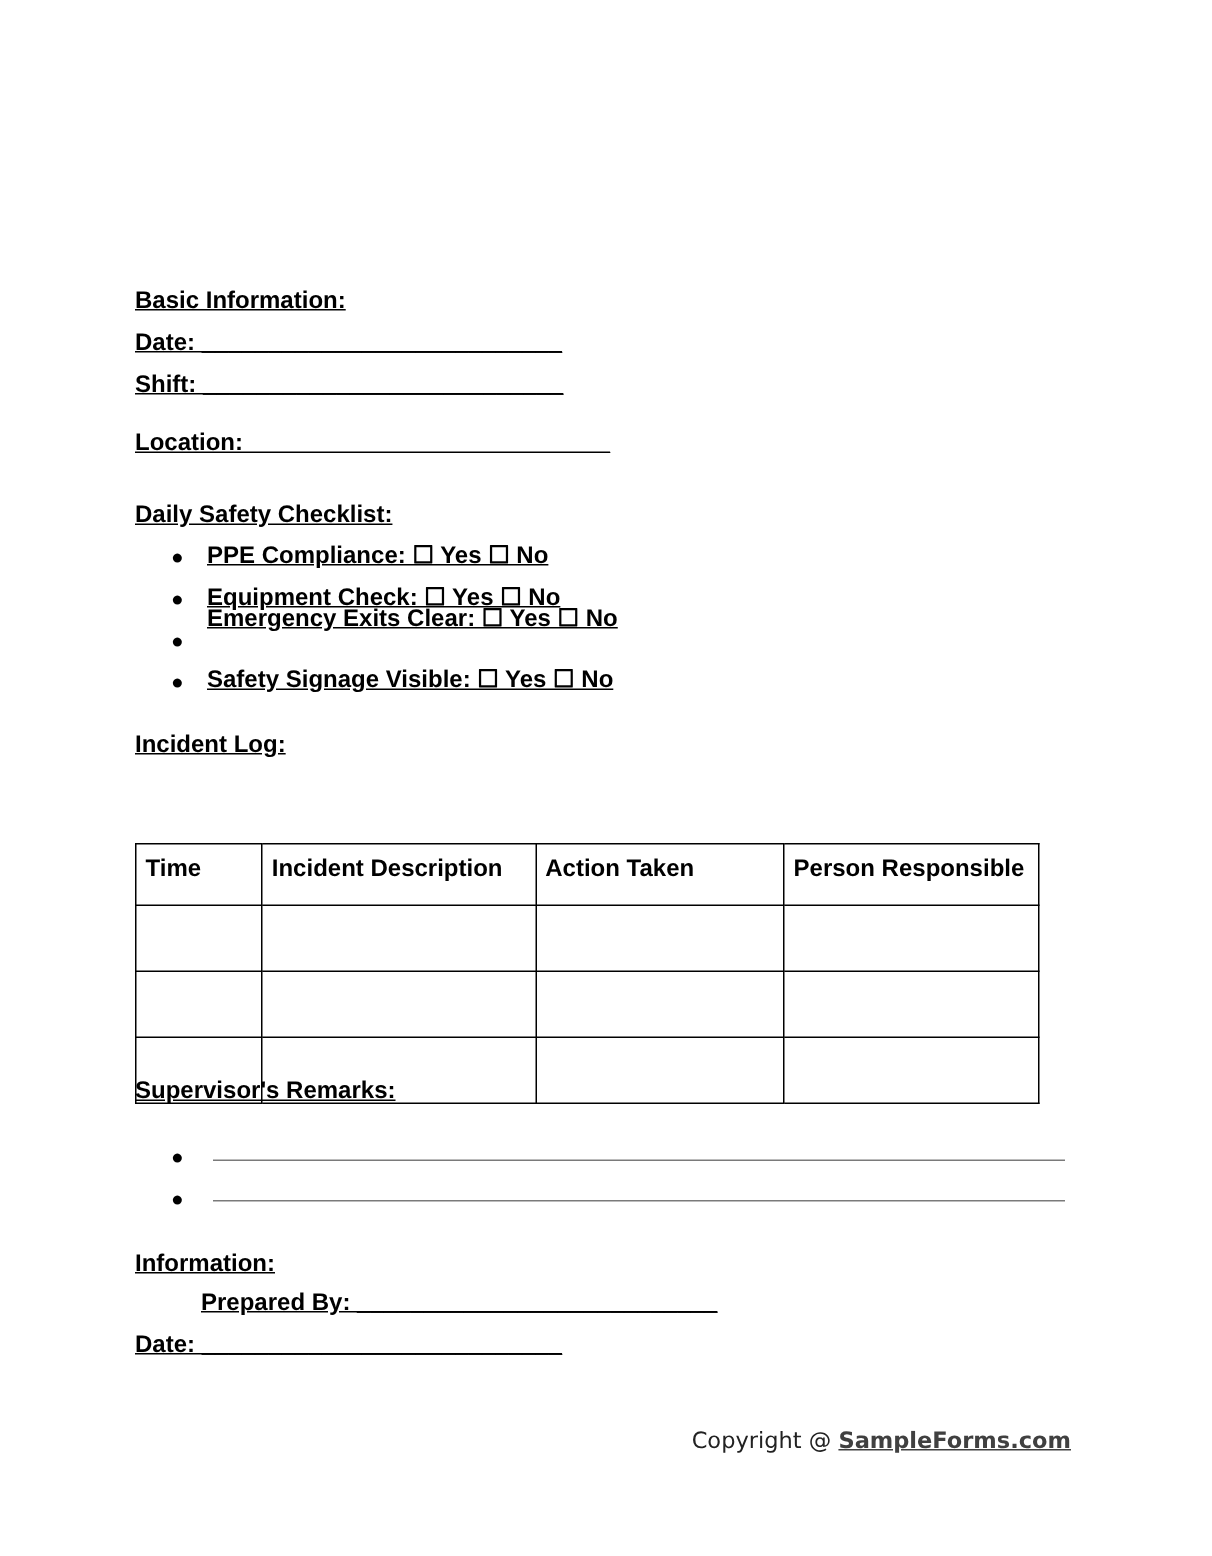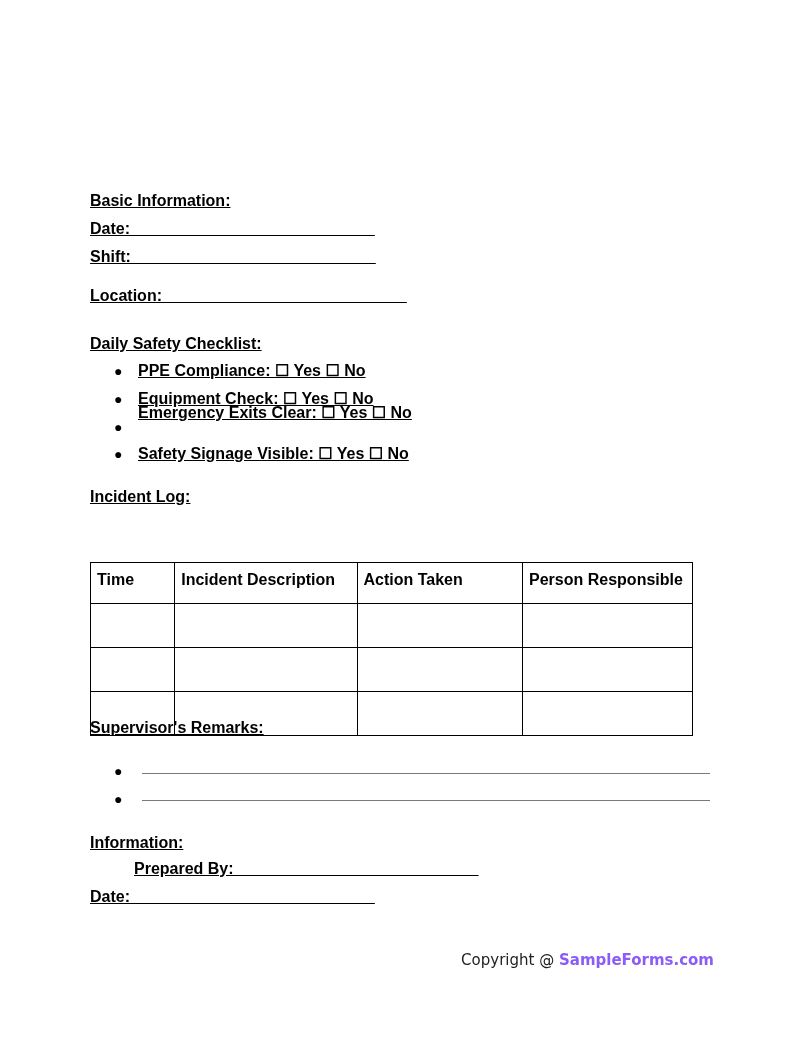--- a/index.html
+++ b/index.html
@@ -11,21 +11,21 @@
     line-height: 58px; padding: 0 1px; letter-spacing: 0px;
   }
   .abs { position: absolute; font-weight: bold; font-size: 16px; line-height: 20px; white-space: nowrap; text-decoration: underline; }
   .bullet { position: absolute; font-size: 14px; line-height: 20px; }
   table.log { position: absolute; left: 90px; top: 530px; border-collapse: collapse; width: 603px; margin-top: 32px; }
   table.log th, table.log td { border: 1.3px solid #000; padding: 0; font-size: 16px; text-align: left; vertical-align: top; }
   table.log th { font-weight: bold; height: 41px; padding: 8px 6px 0 6px; box-sizing: border-box; }
   table.log td { height: 43px; }
   .remark-line { position: absolute; left: 142px; width: 568px; border-top: 1px solid #7a7a7a; }
   .footer { position: absolute; top: 950px; right: 94px; font-size: 15px; line-height: 20px; color: #222; font-family: "DejaVu Sans", sans-serif; }
-  .footer a { color: #8b5cf6; font-weight: bold; }
+  .footer a { color: #404040; font-weight: bold; text-decoration: underline; }
 </style>
 </head>
 <body>
 
 <div class="page">
 
 
   <div class="abs" style="left:90px; top:191px;">Basic Information:</div>
   <div class="abs" style="left:90px; top:219px;">Date: ___________________________</div>
   <div class="abs" style="left:90px; top:247px;">Shift: ___________________________</div>

